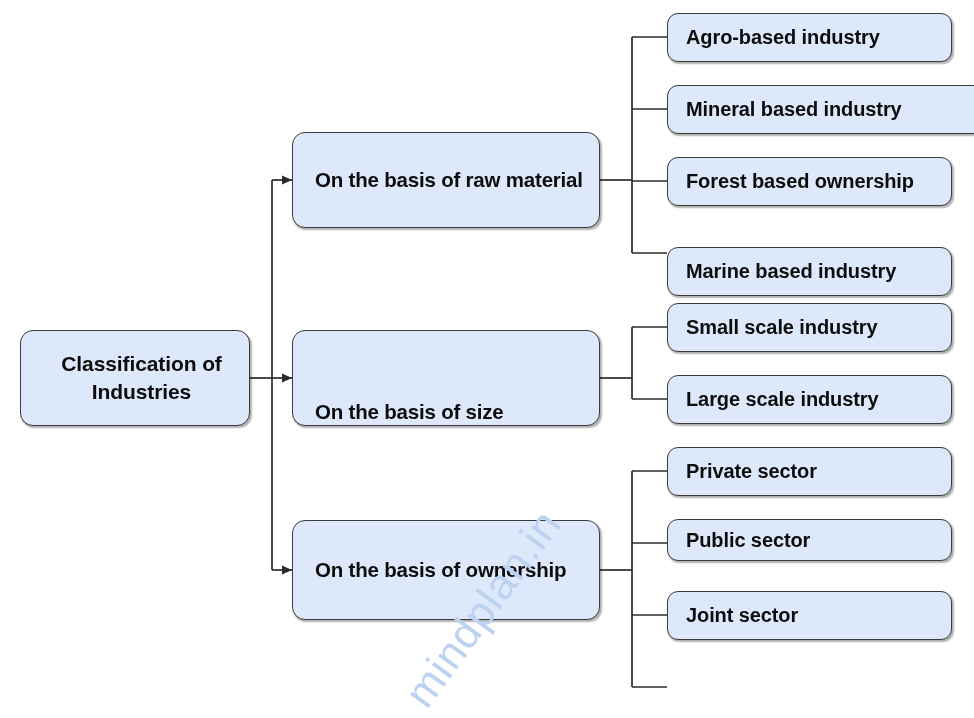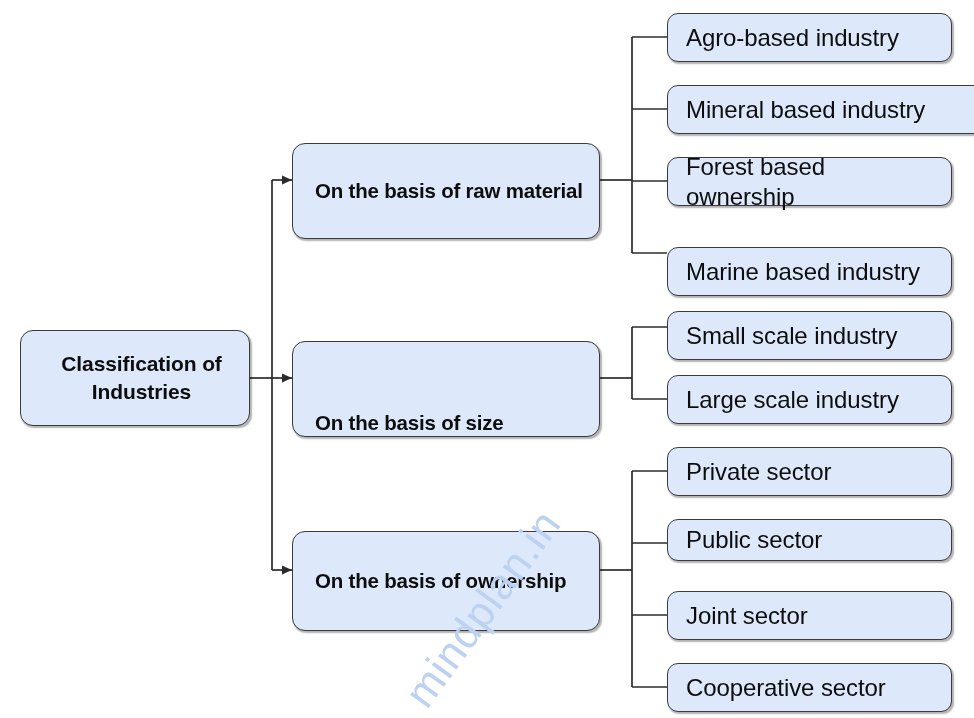--- a/index.html
+++ b/index.html
@@ -74,37 +74,36 @@
     font-weight: bold;
     text-align: center;
     line-height: 1.32;
     letter-spacing: -0.1px;
   }
   
   .node.branch {
     border-radius: 13px;
     padding-left: 22px;
     padding-right: 12px;
-    margin-top: 11px;
   }
   .node.branch .label {
     font-size: 20.5px;
     font-weight: bold;
     text-align: left;
     line-height: 1.34;
     letter-spacing: -0.2px;
   }
   
   .node.leaf {
     padding-left: 18px;
     padding-right: 12px;
   }
   .node.leaf .label {
-    font-size: 24px;
-    font-weight: normal;
+    font-size: 20px;
+    font-weight: bold;
     text-align: left;
     line-height: 1.25;
     letter-spacing: -0.1px;
   }
 </style>
 </head>
 <body>
 
 <div id="diagram">
 
@@ -164,36 +163,33 @@
   <div class="node leaf" style="left:667px; top:157px; width:285px; height:49px;">
     <span class="label">Forest based ownership</span>
   </div>
   <div class="node leaf" style="left:667px; top:229px; width:285px; height:49px;margin-top:18px;">
     <span class="label">Marine based industry</span>
   </div>
 
   <div class="node branch" style="left:292px; top:330px; width:308px; height:96px;align-items:flex-end;">
     <span class="label">On the basis of size</span>
   </div>
-  <div class="node leaf" style="left:667px; top:303px; width:285px; height:49px;margin-top:8px;">
+  <div class="node leaf" style="left:667px; top:303px; width:285px; height:49px;">
     <span class="label">Small scale industry</span>
   </div>
   <div class="node leaf" style="left:667px; top:375px; width:285px; height:49px;">
     <span class="label">Large scale industry</span>
   </div>
 
   <div class="node branch" style="left:292px; top:520px; width:308px; height:100px;">
     <span class="label">On the basis of ownership</span>
   </div>
   <div class="node leaf" style="left:667px; top:447px; width:285px; height:49px;">
     <span class="label">Private sector</span>
   </div>
   <div class="node leaf" style="left:667px; top:519px; width:285px; height:42px;">
     <span class="label">Public sector</span>
   </div>
   <div class="node leaf" style="left:667px; top:591px; width:285px; height:49px;">
     <span class="label">Joint sector</span>
   </div>
-  <div class="node leaf" style="left:667px; top:663px; width:285px; height:49px;">
-    <span class="label">Cooperative sector</span>
-  </div>
 
 </div>
 
 </body></html>

